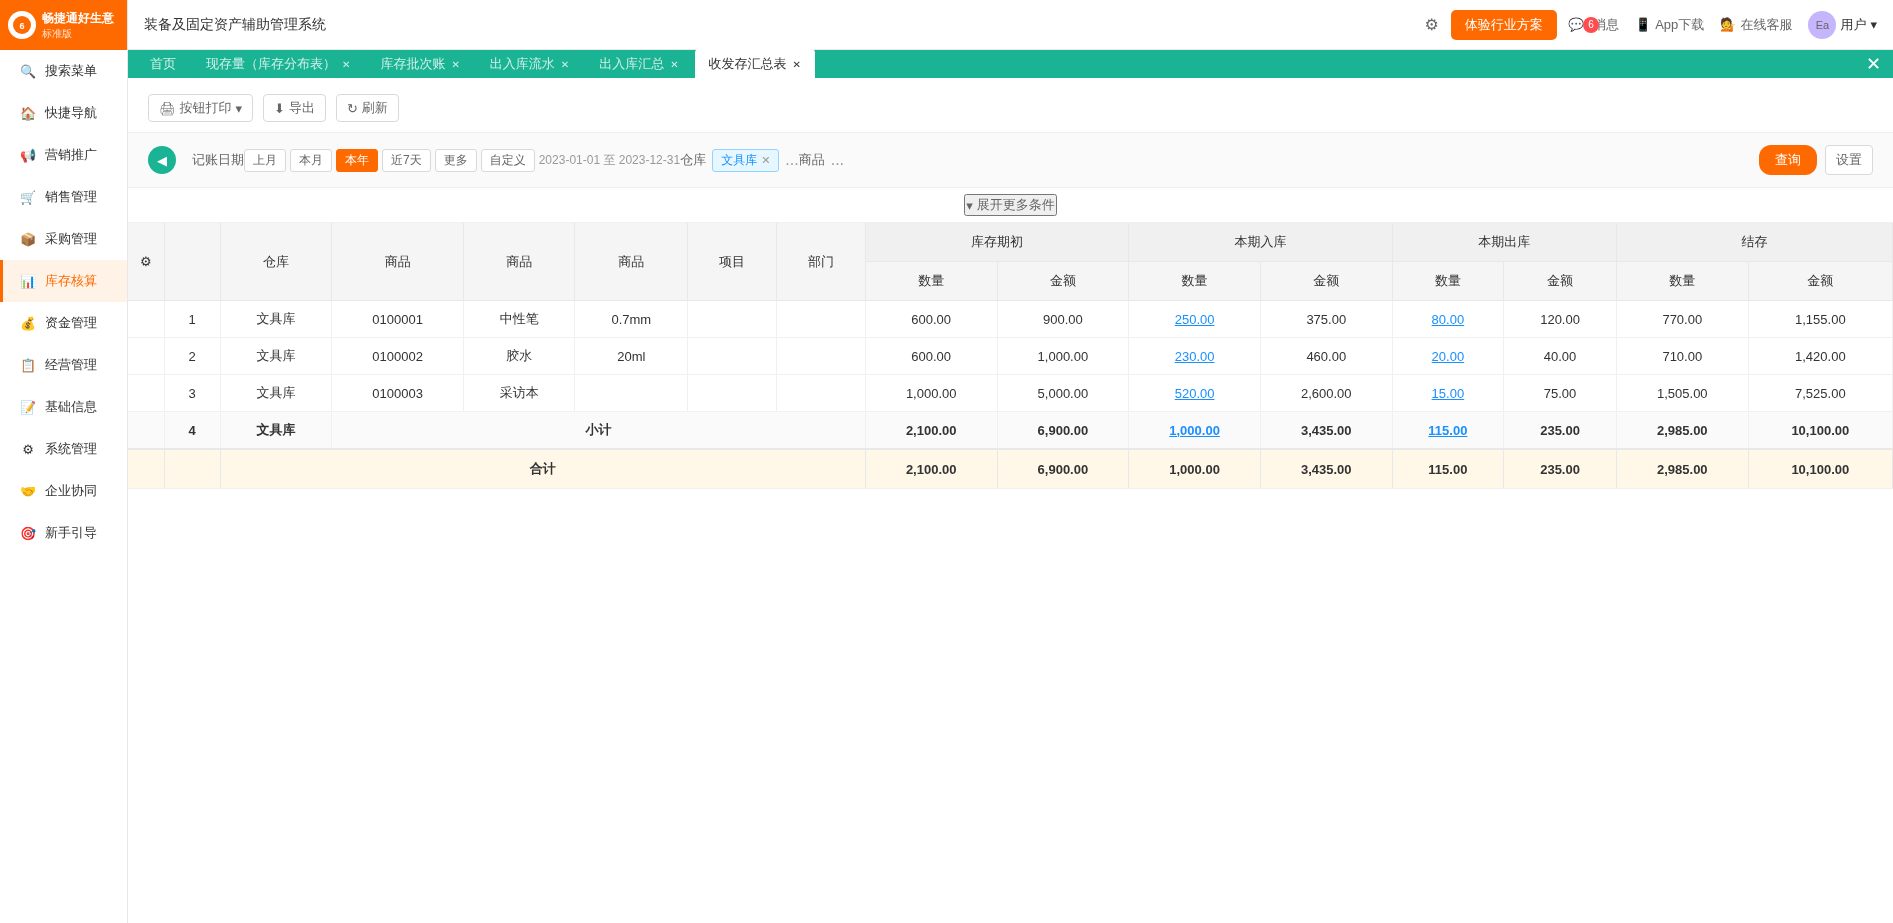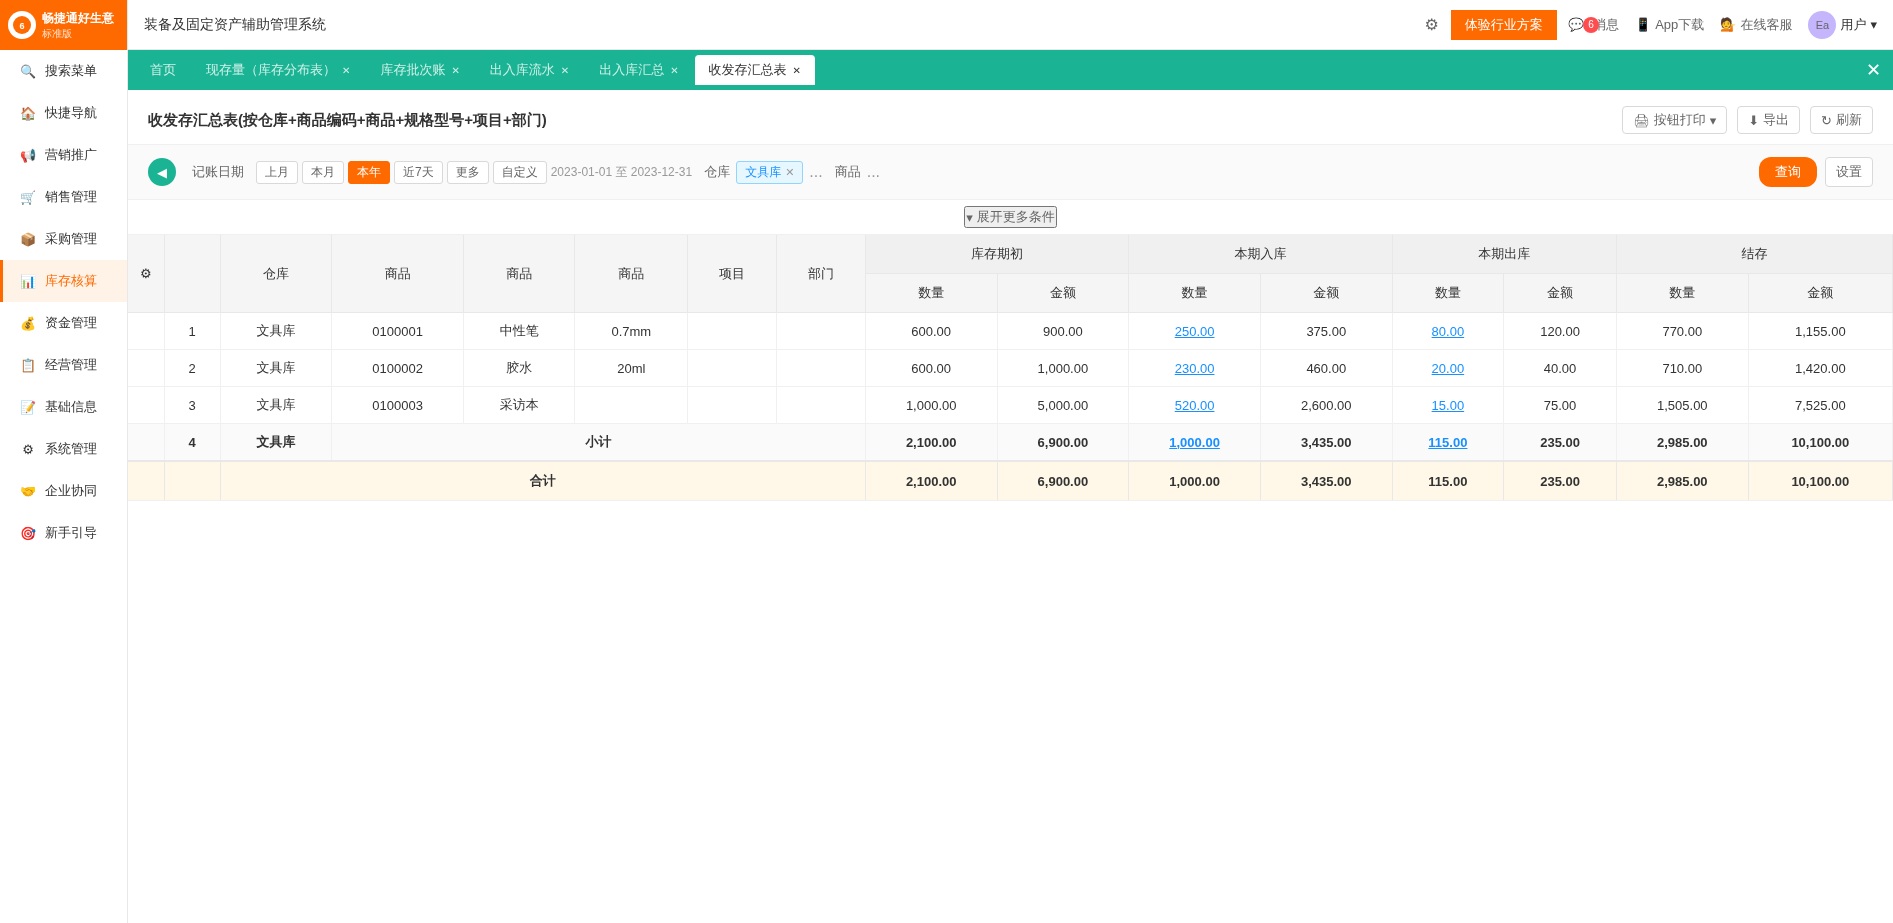--- a/index.html
+++ b/index.html
@@ -17,44 +17,44 @@
     .sidebar-item-label { font-size: 13px; }
 
     
     .main { flex: 1; display: flex; flex-direction: column; overflow: hidden; justify-content: center; }
 
     
     .top-header { height: 50px; background: #fff; border-bottom: 1px solid #e8e8e8; display: flex; align-items: center; padding: 0 16px; gap: 12px; }
     .system-title { font-size: 14px; color: #333; flex: 1; }
     .header-actions { display: flex; align-items: center; gap: 16px; margin-left: auto; }
     .header-btn { display: flex; align-items: center; gap: 4px; color: #666; font-size: 13px; cursor: pointer; }
-    .try-btn { background: #ff6a00; color: #fff; border: none; border-radius: 0; padding: 6px 14px; cursor: pointer; font-size: 13px; }
+    .try-btn { background: #ff6a00; color: #fff; border: none; border-radius: 5px; padding: 6px 14px; cursor: pointer; font-size: 13px; }
     .gear-btn { color: #666; cursor: pointer; font-size: 16px; }
     .user-area { display: flex; align-items: center; gap: 4px; cursor: pointer; color: #333; }
     .user-avatar { width: 28px; height: 28px; background: #c4b5fd; border-radius: 50%; display: flex; align-items: center; justify-content: center; font-size: 11px; color: #666; }
 
     
-    .tab-bar { background: #1ab394; display: flex; align-items: center; padding: 0 8px; height: 40px; gap: 2px; }
+    .tab-bar { background: #1ab394; display: flex; align-items: center; padding: 0 8px; height: 28px; gap: 2px; }
     .tab { display: flex; align-items: center; gap: 4px; padding: 6px 14px; border-radius: 4px 4px 0 0; cursor: pointer; font-size: 13px; color: rgba(255,255,255,0.8); background: transparent; }
     .tab.active { background: #fff; color: #333; }
     .tab-close { font-size: 10px; color: inherit; margin-left: 2px; }
     .tab-spacer { flex: 1; }
     .tab-close-all { color: #fff; cursor: pointer; font-size: 18px; margin-right: 4px; }
 
     
     .page-content { flex: 1; background: #fff; overflow: auto; display: flex; flex-direction: column; }
     .page-header { padding: 16px 20px 10px; border-bottom: 1px solid #f0f0f0; display: flex; align-items: center; justify-content: space-between; }
     .page-title { font-size: 15px; font-weight: bold; color: #333; }
     .page-header-actions { display: flex; align-items: center; gap: 10px; }
     .action-btn { display: flex; align-items: center; gap: 4px; color: #666; font-size: 13px; cursor: pointer; border: 1px solid #d9d9d9; border-radius: 4px; padding: 4px 10px; background: #fff; }
 
     
     .filter-area { padding: 12px 20px; background: #fafafa; border-bottom: 1px solid #f0f0f0; display: flex; align-items: center; gap: 16px; flex-wrap: wrap; }
     .filter-collapse-btn { width: 28px; height: 28px; background: #1ab394; border-radius: 50%; display: flex; align-items: center; justify-content: center; color: #fff; cursor: pointer; flex-shrink: 0; }
-    .filter-row { display: flex; align-items: center; gap: 12px; flex-wrap: wrap; flex: 1; }
+    .filter-row { display: flex; align-items: center; gap: 0; flex-wrap: wrap; flex: 1; }
     .filter-label { color: #666; font-size: 13px; white-space: nowrap; }
     .date-options { display: flex; align-items: center; gap: 4px; }
     .date-btn { padding: 2px 8px; border: 1px solid #d9d9d9; border-radius: 3px; cursor: pointer; font-size: 12px; color: #666; background: #fff; }
     .date-btn.active { background: #ff6a00; color: #fff; border-color: #ff6a00; }
     .date-range { font-size: 12px; color: #999; margin-left: 0; }
     .filter-field { display: flex; align-items: center; gap: 6px; }
     .filter-tag { display: flex; align-items: center; gap: 4px; background: #e6f7ff; border: 1px solid #91d5ff; border-radius: 3px; padding: 2px 8px; font-size: 12px; color: #1890ff; }
     .filter-tag-close { cursor: pointer; color: #999; font-size: 11px; }
     .filter-dots { color: #999; font-size: 16px; cursor: pointer; }
     .query-btn { background: #ff6a00; color: #fff; border: none; border-radius: 12px; padding: 6px 16px; cursor: pointer; font-size: 13px; }
@@ -204,21 +204,20 @@
       <span>收发存汇总表</span>
       <span class="tab-close">✕</span>
     </div>
     <div class="tab-spacer"></div>
     <span class="tab-close-all">✕</span>
   </div>
 
   <div class="page-content">
 
     <div class="page-header">
-      <span class="page-title">收发存汇总表(按仓库+商品编码+商品+规格型号+项目+部门)</span>
       <div class="page-header-actions">
         <button class="action-btn">
           <span>🖨</span>
           <span>按钮打印</span>
           <span>▾</span>
         </button>
         <button class="action-btn">
           <span>⬇</span>
           <span>导出</span>
         </button>

